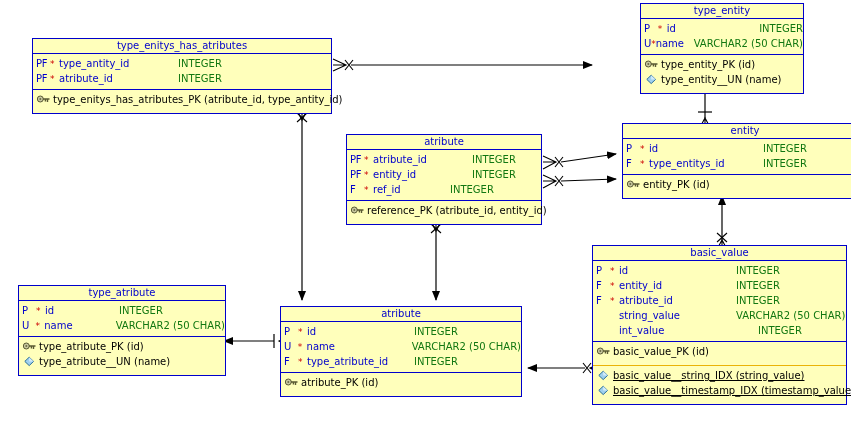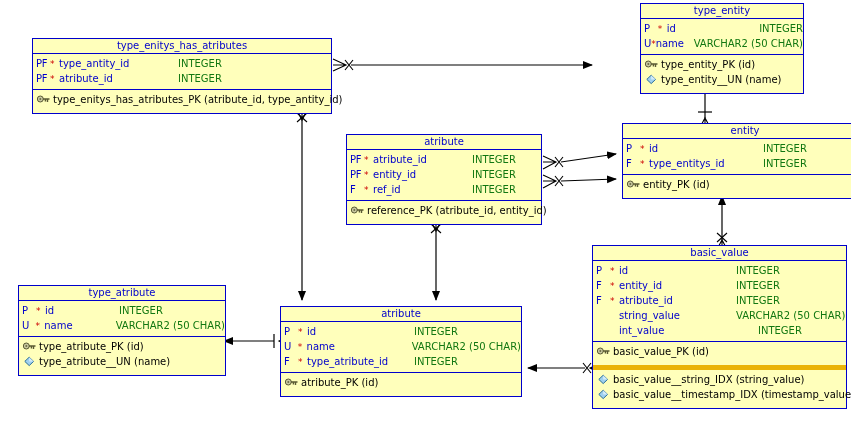--- a/index.html
+++ b/index.html
@@ -8,21 +8,21 @@
   #canvas{position:absolute;left:0;top:0;width:851px;height:421px;}
   #lines{position:absolute;left:0;top:0;width:851px;height:421px;pointer-events:none;}
 
   .entity-box{position:absolute;border:1px solid #0000cc;background:#ffffbb;
               box-sizing:border-box;}
   .ent-title{text-align:center;color:#0000cc;font-size:10px;line-height:14px;
              height:15px;border-bottom:1px solid #0000cc;box-sizing:border-box;
              white-space:nowrap;overflow:hidden;}
   .ent-cols{border-bottom:1px solid #0000cc;padding:2px 0 3px 0;}
   .ent-keys{padding:2px 0 6px 0;}
-  .ent-keys + .ent-keys{border-top:5px solid #eab308;}
+  .ent-keys + .ent-keys{border-top:1px solid #eab308;text-decoration:underline;}
   .col-row{display:flex;align-items:center;height:15px;font-size:10px;white-space:nowrap;}
   .c-key{color:#0000cc;width:17px;padding-left:3px;box-sizing:border-box;
          font-size:10px;letter-spacing:-0.2px;}
   .c-star{color:#cc0000;width:9px;font-size:9px;}
   .c-name{color:#0000cc;font-size:10px;}
   .c-type{color:#117711;font-size:10px;}
   .key-row{display:flex;align-items:center;height:15px;font-size:10px;
            white-space:nowrap;padding-left:4px;}
   .key-row .kl{color:#000000;font-size:10px;}
   .ic{width:13px;height:11px;margin-right:3px;flex:0 0 13px;position:relative;}
@@ -176,21 +176,21 @@
           </div>
           <div class="col-row">
             <span class="c-key">PF</span>
             <span class="c-star">*</span>
             <span class="c-name" style="width:99px;display:inline-block">entity_id</span>
             <span class="c-type">INTEGER</span>
           </div>
           <div class="col-row">
             <span class="c-key">F</span>
             <span class="c-star">*</span>
-            <span class="c-name" style="width:99px;display:inline-block">ref_id</span>
+            <span class="c-name" style="width:77px;display:inline-block">ref_id</span>
             <span class="c-type">INTEGER</span>
           </div>
         </div>
         <div class="ent-keys">
           <div class="key-row">
             <span class="ic">
               <svg width="13" height="11" viewBox="0 0 13 11">
                 <ellipse cx="3.3" cy="5" rx="3" ry="3" fill="#c8c8a0" stroke="#5a5a33" stroke-width="1"></ellipse>
                 <circle cx="3.3" cy="5" r="1" fill="#6b6b45"></circle>
                 <path d="M6 5 L12.5 5 M10.5 5 L10.5 8 M8.4 5 L8.4 7.6" stroke="#5a5a33" stroke-width="1.4" fill="none"></path>

